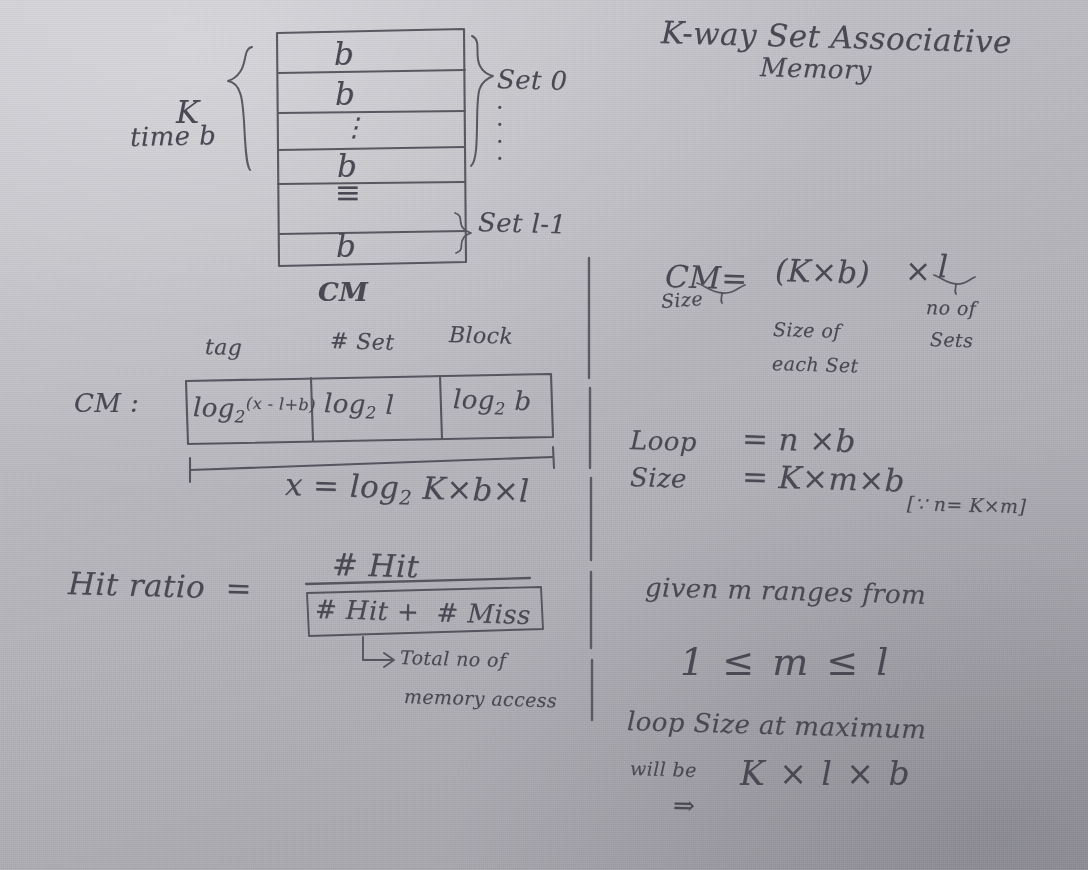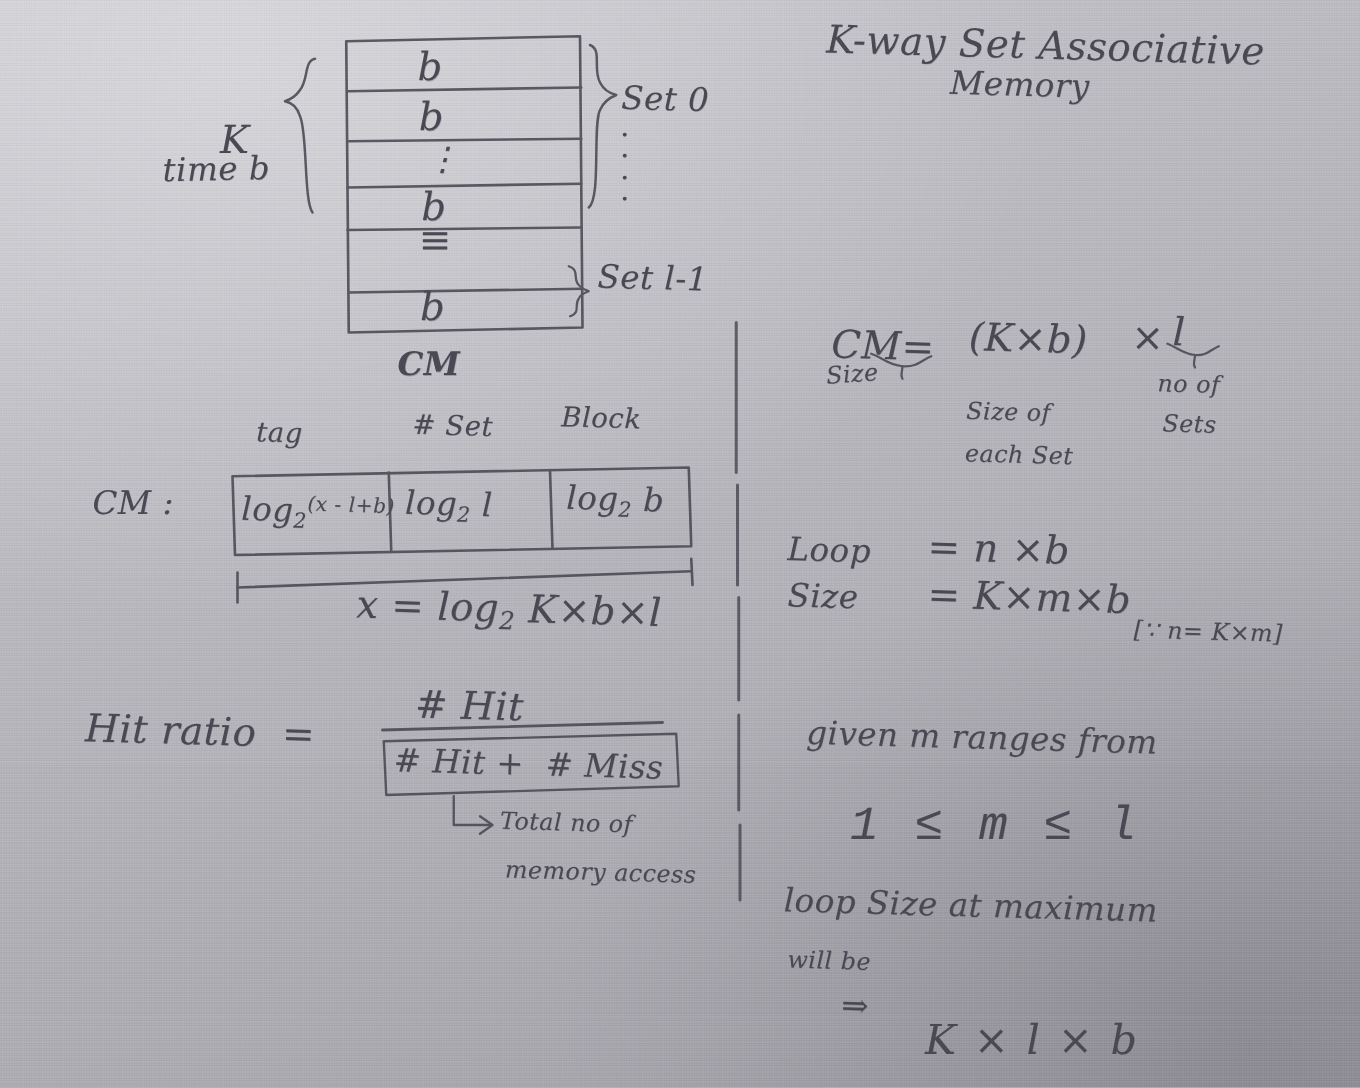--- a/index.html
+++ b/index.html
@@ -143,19 +143,19 @@
   <div class="ink hw big rot3" style="left:742px;top:458px;">= K×m×b</div>
   <div class="ink hw sml rot3" style="left:907px;top:492px;">[∵ n= K×m]</div>
 
   <div class="ink hw big rot3" style="left:68px;top:565px;">Hit ratio  =</div>
   <div class="ink hw big rot3" style="left:332px;top:546px;"># Hit</div>
   <div class="ink hw med rot3" style="left:315px;top:594px;"># Hit +  # Miss</div>
   <div class="ink hw sml rot3" style="left:400px;top:646px;">Total no of</div>
   <div class="ink hw sml rot3" style="left:404px;top:685px;">memory access</div>
 
   <div class="ink hw med rot3" style="left:645px;top:572px;">given m ranges from</div>
-  <div class="ink hw" style="left:680px;top:640px;font-size:38px;letter-spacing:3px;font-family:Liberation Mono, monospace;">1 ≤ m ≤ l</div>
+  <div class="ink hw" style="left:680px;top:640px;font-size:38px;letter-spacing:3px;">1 ≤ m ≤ l</div>
   <div class="ink hw med rot3" style="left:627px;top:706px;">loop Size at maximum</div>
   <div class="ink hw sml rot3" style="left:630px;top:757px;">will be</div>
   <div class="ink hw med rot3" style="left:673px;top:790px;">⇒</div>
-  <div class="ink hw" style="left:740px;top:812px;font-size:33px;letter-spacing:2px;">K × l × b</div>
+  <div class="ink hw" style="left:740px;top:754px;font-size:33px;letter-spacing:2px;">K × l × b</div>
 
 </div>
 
 </body></html>

